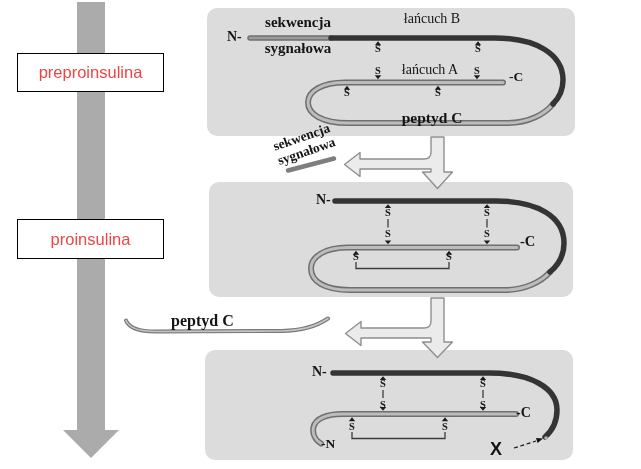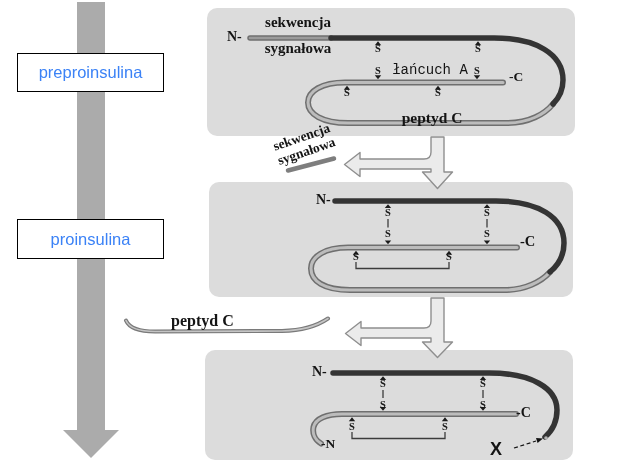--- a/index.html
+++ b/index.html
@@ -1,21 +1,21 @@
 <!DOCTYPE html>
 <html><head>
 <meta charset="utf-8">
 <style>
   html,body{margin:0;padding:0;background:#fff;}
   #stage{position:relative;width:641px;height:469px;background:#fff;overflow:hidden;
          font-family:"Liberation Serif",serif;}
   .panel{position:absolute;background:#dcdcdc;border-radius:10px;}
   .box{position:absolute;background:#ffffff;border:1px solid #000;
        display:flex;align-items:center;justify-content:center;
-       font:16.5px "Liberation Sans",sans-serif;color:#3b82f6;}
+       font:16.5px "Liberation Sans",sans-serif;color:#ef4444;}
   svg{position:absolute;left:0;top:0;}
   .lbl{position:absolute;color:#141414;white-space:nowrap;font-family:"Liberation Serif",serif;}
   .b{font-weight:bold;}
   .ctr{text-align:center;}
   .s{position:absolute;width:12px;height:12px;line-height:12px;text-align:center;
      font:bold 10.5px "Liberation Serif",serif;color:#161616;}
   .t1{position:absolute;left:262px;top:129px;width:84px;transform:rotate(-19deg);
       transform-origin:50% 50%;text-align:center;
       font:bold 13.5px "Liberation Serif",serif;color:#141414;line-height:1.12;}
   .xmark{font:bold 18px "Liberation Sans",sans-serif;}
@@ -111,21 +111,22 @@
   <div class="box" style="left:17px;top:53px;width:145px;height:37px;">
     <span>preproinsulina</span>
   </div>
   <div class="box" style="left:17px;top:219px;width:145px;height:38px;justify-content:center;">
     <span>proinsulina</span>
   </div>
 
   <div class="lbl b" style="left:227px;top:29px;font-size:14px;">N-</div>
   <div class="lbl b ctr" style="left:255px;top:14px;width:86px;font-size:15px;">sekwencja</div>
   <div class="lbl b ctr" style="left:255px;top:40px;width:86px;font-size:15px;">sygnałowa</div>
-  <div class="lbl ctr" style="left:387px;top:62px;width:86px;font-size:14px;font-family:Liberation Mono, monospace;">łańcuch A</div>
+  <div class="lbl ctr" style="left:389px;top:11px;width:86px;font-size:14px;">łańcuch B</div>
+  <div class="lbl ctr" style="left:387px;top:62px;width:86px;font-size:14px;">łańcuch A</div>
   <div class="lbl b" style="left:509px;top:69px;font-size:13.5px;">-C</div>
   <div class="lbl b ctr" style="left:389px;top:109px;width:86px;font-size:15.5px;">peptyd C</div>
 
   <div class="t1">
     <div>sekwencja</div>
     <div>sygnałowa</div>
   </div>
 
   <div class="lbl b" style="left:316px;top:192px;font-size:14px;">N-</div>
   <div class="lbl b" style="left:520px;top:233px;font-size:14.5px;">-C</div>

